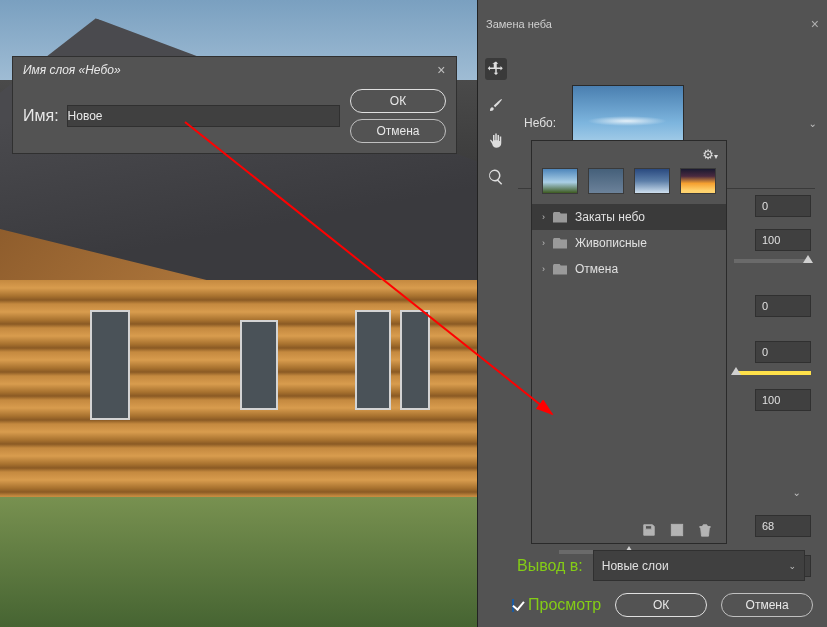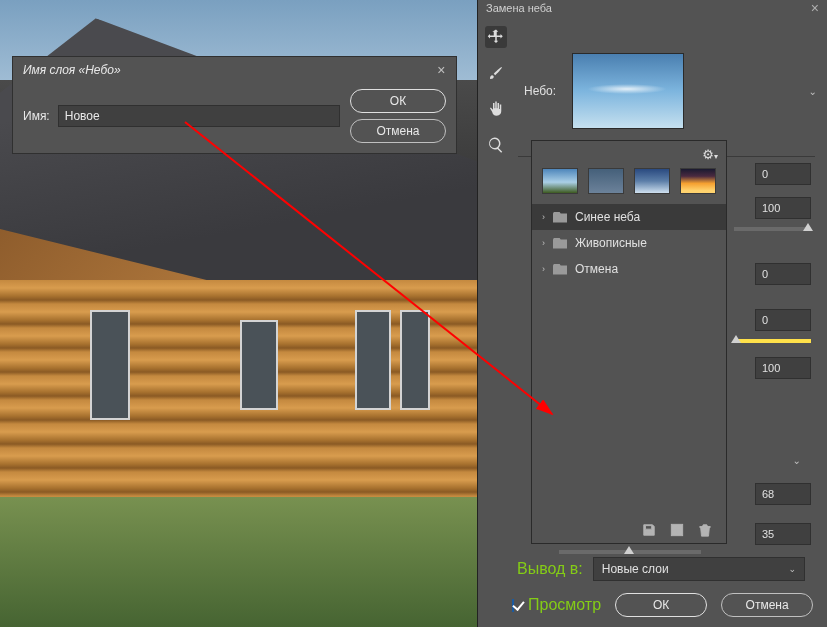--- a/index.html
+++ b/index.html
@@ -32,35 +32,35 @@
   
   .rename-dialog {
     position: absolute; left: 12px; top: 56px; width: 445px; height: 98px;
     background: #535353; border: 1px solid #303030;
   }
   .dlg-title { display: flex; justify-content: space-between; align-items: center;
                padding: 6px 8px 4px 10px; color: #e8e8e8; font-size: 12px; font-style: italic; }
   .dlg-close { width: 14px; height: 14px; color: #c0c0c0; cursor: pointer; font-size: 14px; line-height:14px; text-align:center; }
   .dlg-body { display: flex; padding: 8px 10px 10px; gap: 10px; }
   .dlg-left { flex:1; display:flex; align-items:center; gap:8px;}
-  .dlg-label { color: #e8e8e8; font-size: 12px; }
+  .dlg-label { color: #e8e8e8; font-size: 16px; }
   .dlg-input { flex: 1; height: 22px; background: #404040; border: 1px solid #303030;
-               color: #e8e8e8; padding: 0 6px; font-size: 12px; }
+               color: #e8e8e8; padding: 0 0; font-size: 12px; }
   .dlg-btns { display: flex; flex-direction: column; gap: 6px; }
   .pill-btn { min-width: 96px; height: 24px; border-radius: 12px; border: 1px solid #c0c0c0;
               background: transparent; color: #e8e8e8; font-size: 12px; cursor: pointer; }
   .pill-btn.primary { border: 1.5px solid #e0e0e0; }
 
   
   .sky-panel {
     position: absolute; left: 477px; top: 0; width: 350px; height: 627px;
     background: #535353; border-left: 1px solid #222;
   }
   .panel-title { display:flex; justify-content:space-between; align-items:center;
-                 padding: 0 8px; color: #d0d0d0; font-size: 11px; background:#535353;text-align:center;}
+                 padding: 16px 8px; color: #d0d0d0; font-size: 11px; background:#535353;text-align:center;}
   .panel-close { color: #b0b0b0; font-size: 14px; cursor: pointer; }
   .panel-row { display: flex; }
   .tool-col { width: 36px; display:flex; flex-direction:column; align-items:center;
               padding-top: 10px; gap: 14px; }
   .tool-icon { width: 22px; height: 22px; color: #ddd; display:flex; align-items:center; justify-content:center; cursor:pointer;}
   .tool-icon.active { background:#3a3a3a; border-radius:3px;}
   .tool-icon svg { width: 18px; height: 18px; fill: #ddd; }
 
   .preview-row { flex:1; display:flex; align-items:center; gap:16px; padding: 24px 10px 14px; position:relative;}
   .sky-label { color:#e0e0e0; font-size:12px; }
@@ -99,21 +99,21 @@
   .preset-footer { position:absolute; bottom:6px; left:0; right:0; display:flex; justify-content:flex-end; gap:14px; padding:0 14px;}
   .ft-icon { width:14px; height:14px; color:#b4b4b4; cursor:pointer; display:flex;align-items:center;justify-content:center;}
   .ft-icon svg { width:14px;height:14px; fill:#b4b4b4; stroke:#b4b4b4;}
   .zoom-bar { height:4px; background:#6a6a6a; margin:6px 22px 0; position:relative;}
   .zoom-bar .zk { position:absolute; left:46%; top:-4px; width:0;height:0;
       border-left:5px solid transparent;border-right:5px solid transparent;border-bottom:8px solid #d0d0d0;}
 
   
   .out-row { position:absolute; bottom:46px; left:517px; right:22px; display:flex; align-items:center; gap:10px;}
   .out-label{ color:#84cc16; font-size:16px;}
-  .out-select{ flex:1; height:24px; background:#404040;border:1px solid #303030;color:#e0e0e0;
+  .out-select{ flex:1; height:31px; background:#404040;border:1px solid #303030;color:#e0e0e0;
                font-size:12px; padding:0 8px; display:flex; align-items:center; justify-content:space-between; cursor:pointer;}
   .sel-caret{ font-size:9px; color:#c0c0c0;}
   .footer-row{ position:absolute; bottom:10px; left:512px; right:18px; display:flex; align-items:center; gap:14px;}
   .chk { width:13px;height:13px; background:#2a7dd4; border:1px solid #1a5aa0; position:relative; cursor:pointer;}
   .chk::after{content:"";position:absolute;left:2px;top:-1px;width:5px;height:9px;border:solid #fff;border-width:0 2px 2px 0;transform:rotate(40deg);}
   .footer-btns { margin-left:auto; display:flex; gap:14px;}
   .footer-btns .pill-btn{ min-width:92px;}
 
   
   .arrow-svg { position:absolute; left:0; top:0; width:827px; height:627px; pointer-events:none; z-index:10;}
@@ -209,21 +209,21 @@
   <div class="thumb-row">
     <div class="mini-thumb mt1"></div>
     <div class="mini-thumb mt2"></div>
     <div class="mini-thumb mt3"></div>
     <div class="mini-thumb mt4"></div>
   </div>
   <div class="cat-list">
     <div class="cat-item sel">
       <span class="chev">›</span>
       <div class="fld"></div>
-      <span>Синее неба</span>
+      <span>Закаты небо</span>
     </div>
     <div class="cat-item">
       <span class="chev">›</span>
       <div class="fld"></div>
       <span>Живописные</span>
     </div>
     <div class="cat-item">
       <span class="chev">›</span>
       <div class="fld"></div>
       <span>Отмена</span>

